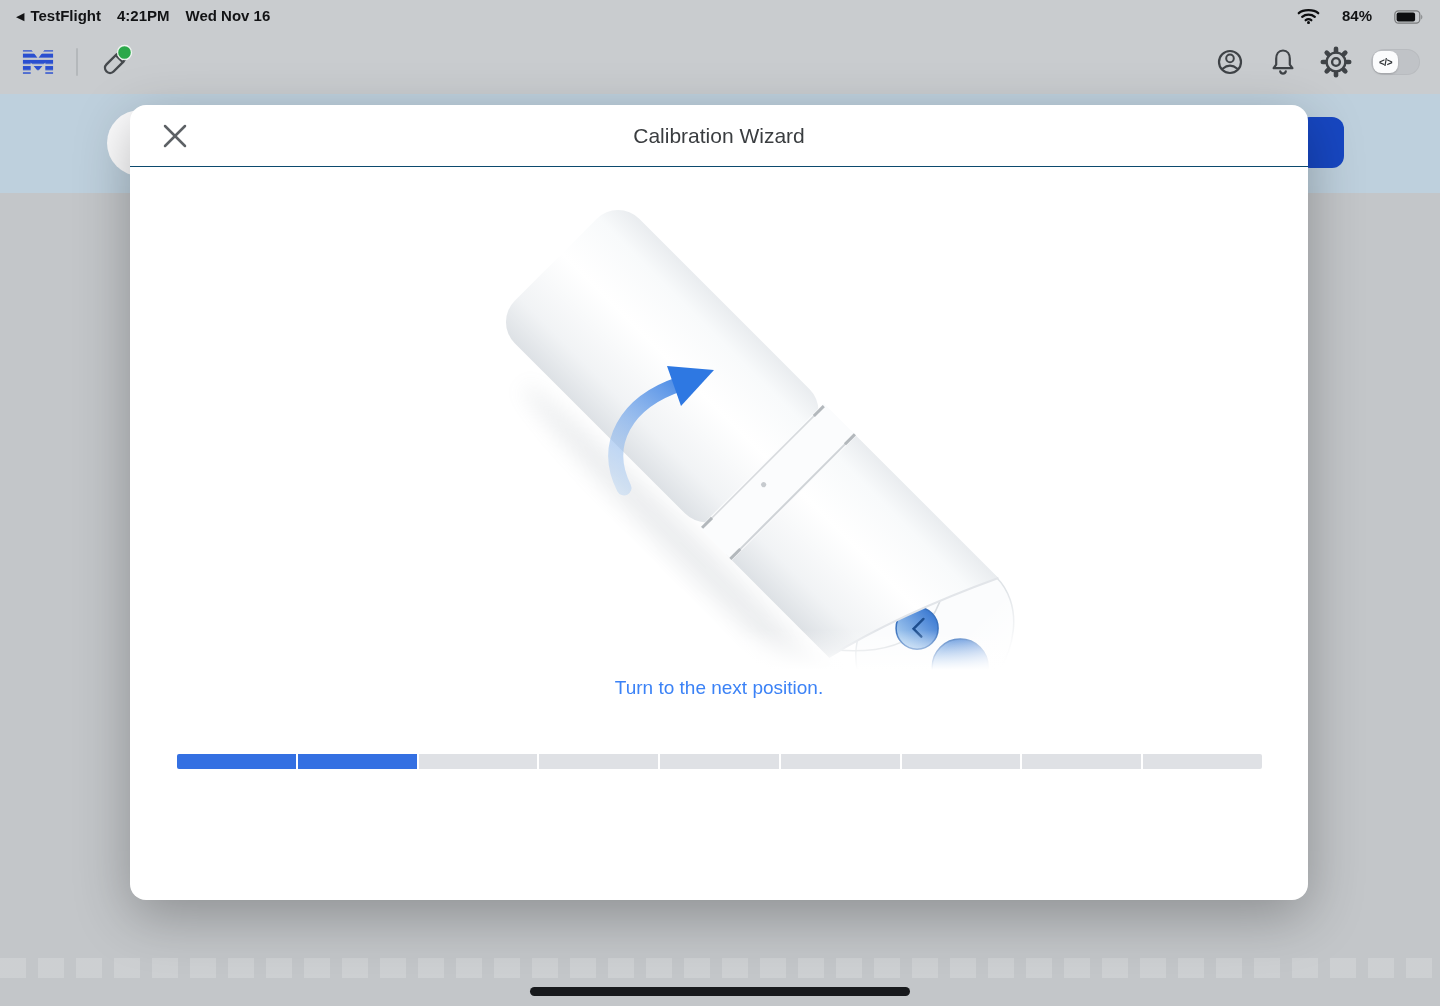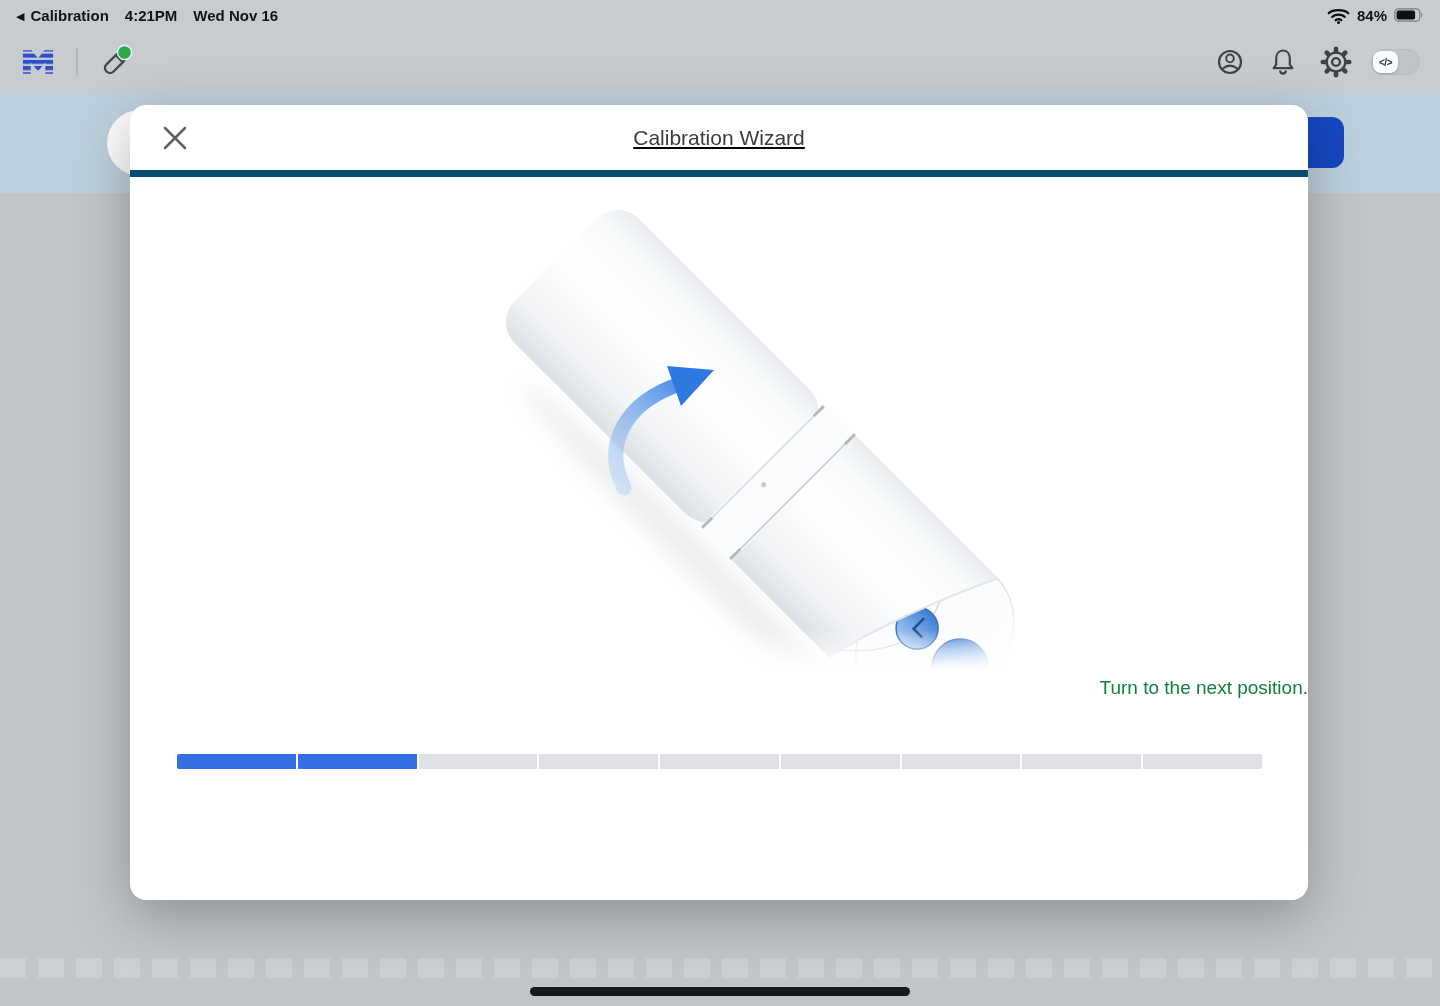--- a/index.html
+++ b/index.html
@@ -16,21 +16,21 @@
     position:absolute; top:0; left:0; right:0; height:30px;
     background:#c9cccf;
     display:flex; align-items:center; justify-content:space-between;
     padding:0 16px;
     font-size:15px; font-weight:700; color:#121315;
     z-index:2;
   }
   .sb-left { display:flex; align-items:center; gap:16px; }
   .sb-back { display:flex; align-items:center; gap:6px; }
   .sb-back-tri { font-size:11px; transform:translateY(0.5px); }
-  .sb-right { display:flex; align-items:center; gap:7px; }
+  .sb-right { display:flex; align-items:flex-end; gap:22px; }
   .battery { position:relative; width:30px; height:14px; }
 
   
   .toolbar {
     position:absolute; top:30px; left:0; right:0; height:64px;
     background:#c9cccf;
     display:flex; align-items:center;
     padding:0 20px;
     z-index:2;
   }
@@ -85,55 +85,55 @@
   }
 
   
   .modal {
     position:absolute; left:130px; top:105px; width:1178px; height:795px;
     background:#ffffff; border-radius:16px;
     box-shadow:0 16px 55px rgba(0,0,0,0.28);
     z-index:10;
   }
   .modal-header {
-    position:relative; height:72px;
-    border-bottom:7px solid #0c4a6e;
-    display:flex; align-items:center; justify-content:center;text-decoration:underline;
+    position:relative; height:62px;
+    border-bottom:1px solid #0c4a6e;
+    display:flex; align-items:center; justify-content:center;
   }
   .modal-title { font-size:21px; color:#3a3d40; }
   .close-btn {
     position:absolute; left:27px; top:50%; transform:translateY(-50%);
     width:36px; height:36px; display:flex; align-items:center; justify-content:center;
     cursor:pointer; border:none; background:transparent; padding:0;
   }
 
   .illustration { position:absolute; left:330px; top:95px; width:580px; height:470px; }
 
   .caption {
     position:absolute; left:0; right:0; top:572px;
-    text-align:right; font-size:19px; color:#15803d;
+    text-align:center; font-size:19px; color:#3b82f6;
   }
 
   .progress {
     position:absolute; left:47px; top:649px; width:1085px; height:15px;
     display:flex; gap:2px; border-radius:2px; overflow:hidden;
   }
   .progress .seg { flex:1; background:var(--progress-todo); }
   .progress .seg.done { background:var(--progress-done); }
 
   svg { display:block; }
 </style>
 </head>
 <body>
 
 <div class="status-bar">
   <div class="sb-left">
     <div class="sb-back">
       <span class="sb-back-tri">◀</span>
-      <span>Calibration</span>
+      <span>TestFlight</span>
     </div>
     <span>4:21PM</span>
     <span>Wed Nov 16</span>
   </div>
   <div class="sb-right">
     <span>
       <svg width="23" height="17" viewBox="0 0 23 17">
         <path d="M1.8 6.2 C6.2 2.2 16.8 2.2 21.2 6.2" fill="none" stroke="#0d0e10" stroke-width="2.3" stroke-linecap="round"></path>
         <path d="M5.2 9.8 C8.6 7.0 14.4 7.0 17.8 9.8" fill="none" stroke="#0d0e10" stroke-width="2.3" stroke-linecap="round"></path>
         <path d="M8.7 13.2 C10.3 11.9 12.7 11.9 14.3 13.2" fill="none" stroke="#0d0e10" stroke-width="2.3" stroke-linecap="round"></path>

